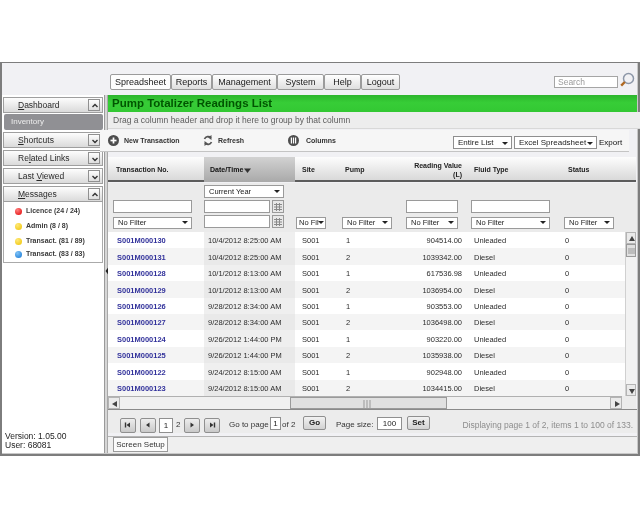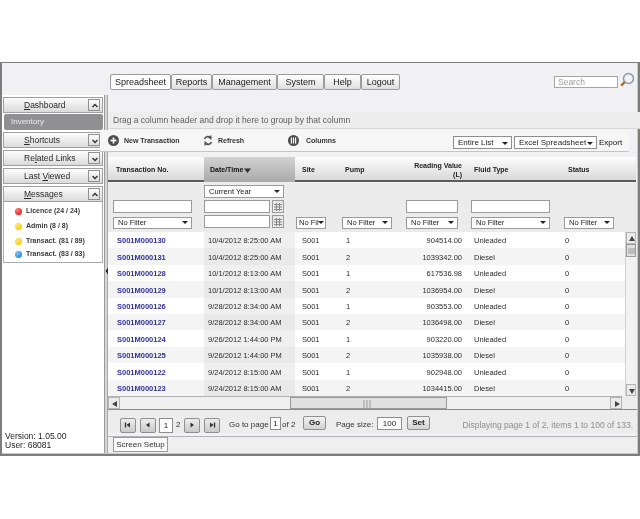--- a/index.html
+++ b/index.html
@@ -3,21 +3,21 @@
 *{margin:0;padding:0;box-sizing:border-box;font-family:"Liberation Sans",sans-serif;}
 html,body{width:640px;height:519px;background:#fff;overflow:hidden;position:relative;}
 #win{position:absolute;left:0px;top:62px;width:640px;height:394px;border:2px solid #7d7d7d;border-top-width:1px;box-shadow:inset -1px -1px 0 #c8c8c8;background:#f1f1f4;}
 #cont{position:absolute;left:2px;top:63px;width:634px;height:392px;}
 #cont > *, .in{position:absolute;}
 #logo{left:0;top:0;width:103px;height:32px;background:#fbfbfd;}
 .menubtn{top:11px;height:16px;border:1px solid #9b9b9b;border-radius:2px;background:linear-gradient(#ffffff,#dfdfdf);font-size:9px;color:#1a1a1a;text-align:center;line-height:14px;white-space:nowrap;}
 .menubtn.on{background:#fdfdfd;}
 #search{left:552px;top:13px;width:64px;height:12px;border:1px solid #a5a5a5;background:#fff;font-size:8.5px;color:#9a9a9a;line-height:10px;padding-left:3px;}
 #sidebar{left:0;top:32px;width:103px;height:358px;background:#fff;border-right:1px solid #9a9a9a;}
-.shead{left:1px;width:100px;height:16px;border:1px solid #9f9f9f;background:linear-gradient(#fdfdfd,#dadada);font-size:8.5px;color:#2a2a2a;line-height:15px;padding-left:20px;}
+.shead{left:1px;width:100px;height:16px;border:1px solid #9f9f9f;background:linear-gradient(#fdfdfd,#dadada);font-size:8.5px;color:#2a2a2a;line-height:15px;padding-left:14px;}
 .chev{position:absolute;right:2px;top:1px;width:12px;height:12px;border:1px solid #909090;background:linear-gradient(#fdfdfd,#dedede);}
 #inv{left:2px;top:51px;width:99px;height:16px;background:#909094;border-radius:2px;color:#ececec;font-size:8px;line-height:16px;padding-left:7px;}
 .msg{position:absolute;left:24px;font-size:7px;font-weight:bold;color:#3a3a3a;}
 .dot{position:absolute;left:13px;width:7px;height:7px;border-radius:50%;}
 #msgbox{left:1px;top:139px;width:100px;height:61px;border:1px solid #aaa;border-top:none;background:#fff;}
 .ver{position:absolute;left:3px;font-size:8.5px;color:#222;}
 #split{left:103px;top:32px;width:3px;height:358px;background:#d6d6d6;border-right:1px solid #a8a8a8;}
 #green{left:106px;top:32px;width:529px;height:17px;background:linear-gradient(180deg,#2cb52c,#37cd37 45%,#33c833);color:#015501;font-weight:bold;font-size:11.5px;line-height:17px;padding-left:4px;}
 #drag{left:106px;top:49px;width:561px;height:17px;background:#ededed;color:#5d5d5d;font-size:8.5px;line-height:17px;padding-left:5px;border-bottom:1px solid #d8d8d8;}
 #toolbar{left:98px;top:67px;width:529px;height:22px;background:#f6f6f6;border-bottom:1px solid #c4c4c4;}
@@ -103,20 +103,21 @@
  <span class="dot" style="top:145px;background:radial-gradient(circle at 35% 30%,#ff8080,#e00000)"></span>
     <span class="msg" style="top:144px">Licence (24 / 24)</span>
  <span class="dot" style="top:160px;background:radial-gradient(circle at 35% 30%,#ffe878,#eec300)"></span>
     <span class="msg" style="top:159px">Admin (8 / 8)</span>
  <span class="dot" style="top:175px;background:radial-gradient(circle at 35% 30%,#ffe878,#eec300)"></span>
     <span class="msg" style="top:174px">Transact. (81 / 89)</span>
  <span class="dot" style="top:188px;background:radial-gradient(circle at 35% 30%,#7fc3f7,#1576d4)"></span>
     <span class="msg" style="top:187px">Transact. (83 / 83)</span>
  <div class="ver" style="top:368px">Version: 1.05.00</div>
  <div class="ver" style="top:377px">User: 68081</div>
+ <div id="green">Pump Totalizer Readings List</div>
  <div id="drag">Drag a column header and drop it here to group by that column</div>
  <div id="toolbar">
   <span class="ticon" style="left:8px">
         <svg width="11" height="11">
           <line x1="5.5" y1="2.5" x2="5.5" y2="8.5" stroke="#fff" stroke-width="1.7"></line>
           <line x1="2.5" y1="5.5" x2="8.5" y2="5.5" stroke="#fff" stroke-width="1.7"></line>
         </svg>
       </span>
   <span class="tbtxt" style="left:24px">New Transaction</span>
   <svg width="12" height="12" style="left:102px;top:5px">

